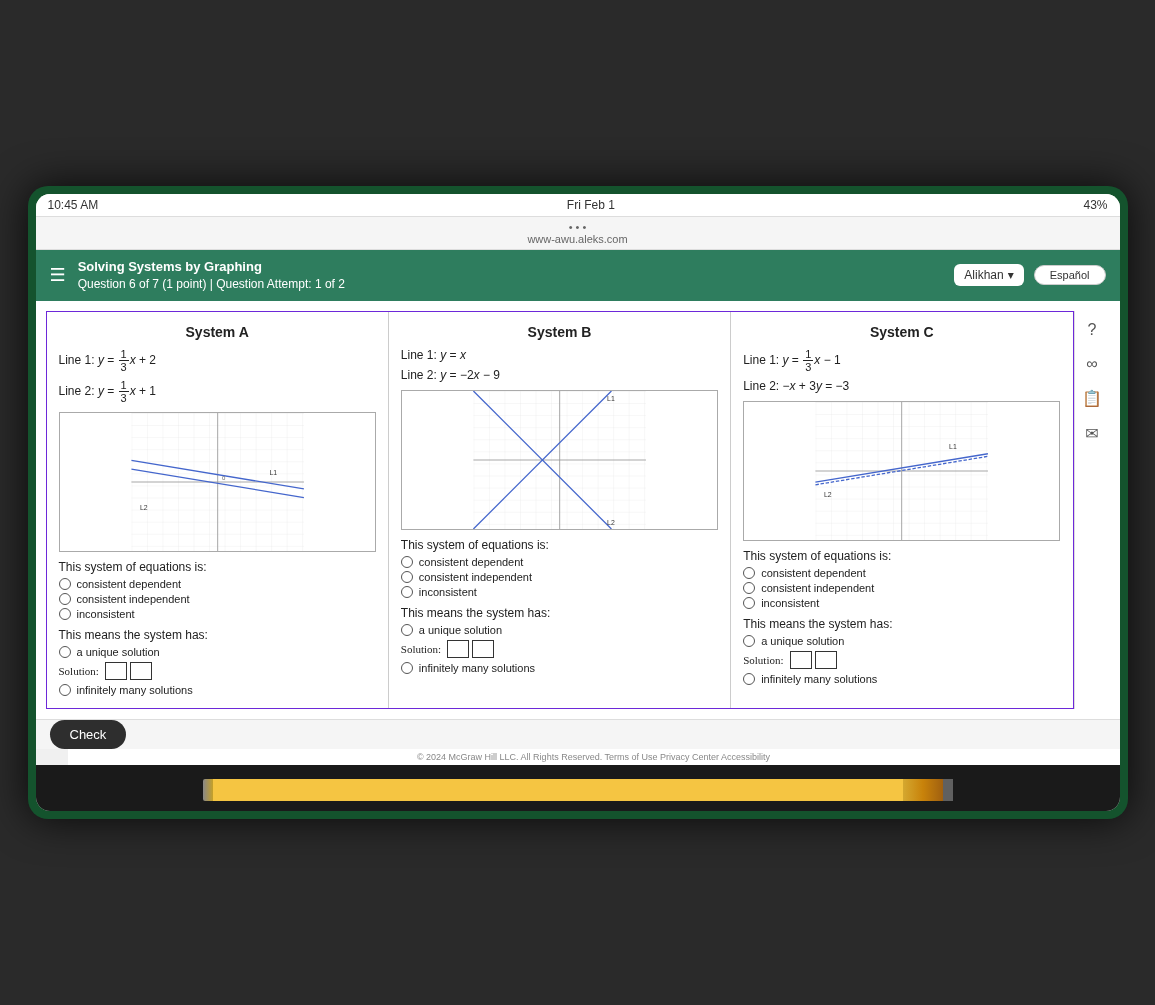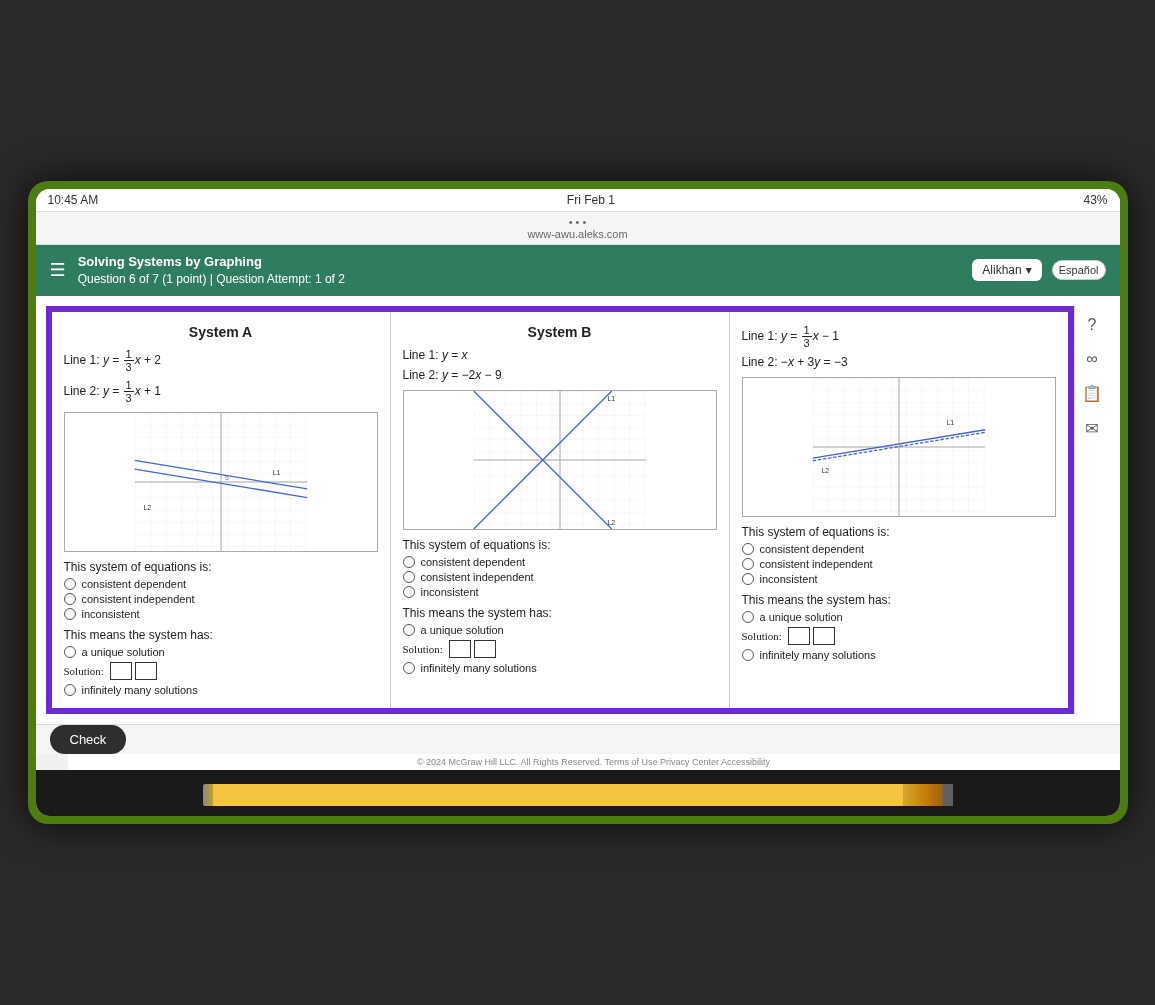--- a/index.html
+++ b/index.html
@@ -7,21 +7,21 @@
       background: #2a2a2a;
       font-family: -apple-system, BlinkMacSystemFont, 'Segoe UI', sans-serif;
       display: flex;
       justify-content: center;
       align-items: center;
       min-height: 100vh;
       padding: 10px;
     }
     .tablet-frame {
       width: 1100px;
-      background: #4d7c0f;
+      background: #14532d;
       border-radius: 20px;
       padding: 8px;
       box-shadow: 0 0 40px rgba(0,0,0,0.8);
     }
     .tablet-screen {
       background: #f0f0f0;
       border-radius: 14px;
       overflow: hidden;
     }
     .status-bar {
@@ -73,35 +73,35 @@
       cursor: pointer;
       display: flex;
       align-items: center;
       gap: 4px;
     }
     .espanol-btn {
       background: white;
       color: #333;
       border: 1px solid #ccc;
       border-radius: 12px;
-      padding: 3px 6px;
+      padding: 3px 15px;
       font-size: 11px;
       cursor: pointer;
     }
     .main-content {
       background: white;
       padding: 10px;
       display: flex;
       gap: 0;
     }
     .systems-container {
       display: flex;
       flex: 1;
       gap: 0;
-      border: 6px solid #6d28d9;
+      border: 1px solid #6d28d9;
     }
     .system-col {
       flex: 1;
       border-right: 1px solid #ccc;
       padding: 12px;
       background: white;
     }
     .system-col:last-child { border-right: none; }
     .system-title {
       text-align: center;
@@ -427,20 +427,21 @@
               </span>
             </div>
             <label class="radio-item">
               <div class="radio-circle"></div>
               <span>infinitely many solutions</span>
             </label>
           </div>
         </div>
 
         <div class="system-col">
+          <div class="system-title">System C</div>
 
           <div class="line-eq">
             Line 1: <em>y</em> = <span class="fraction">
                 <span class="num">1</span>
                 <span class="den">3</span>
               </span><em>x</em> − 1
           </div>
           <div class="line-eq">
             Line 2: −<em>x</em> + 3<em>y</em> = −3
           </div>

